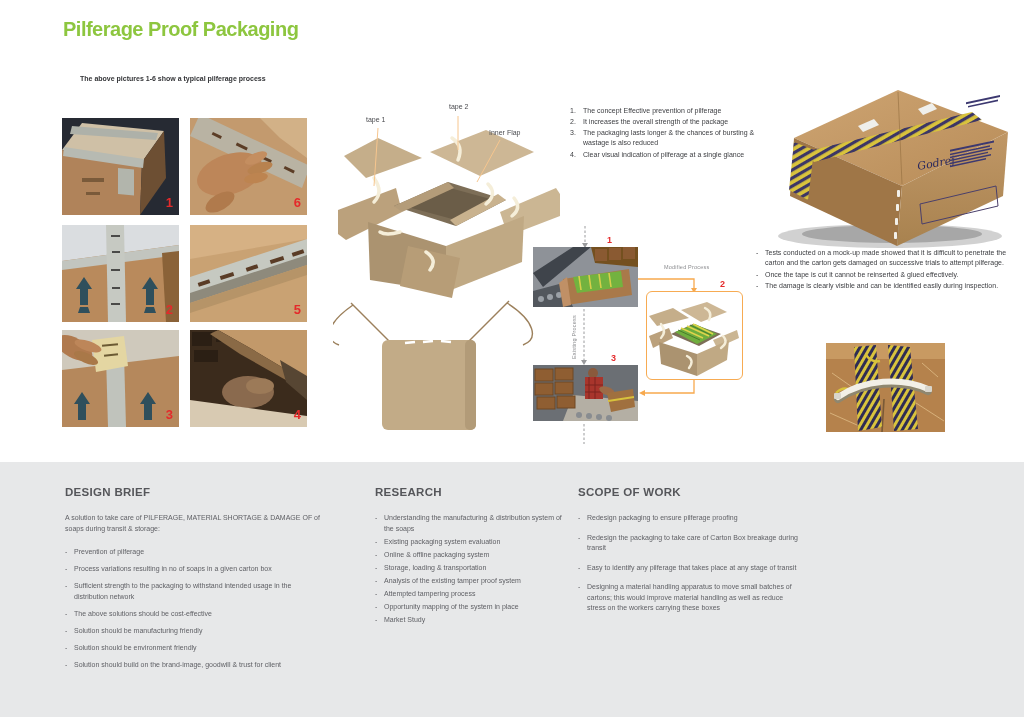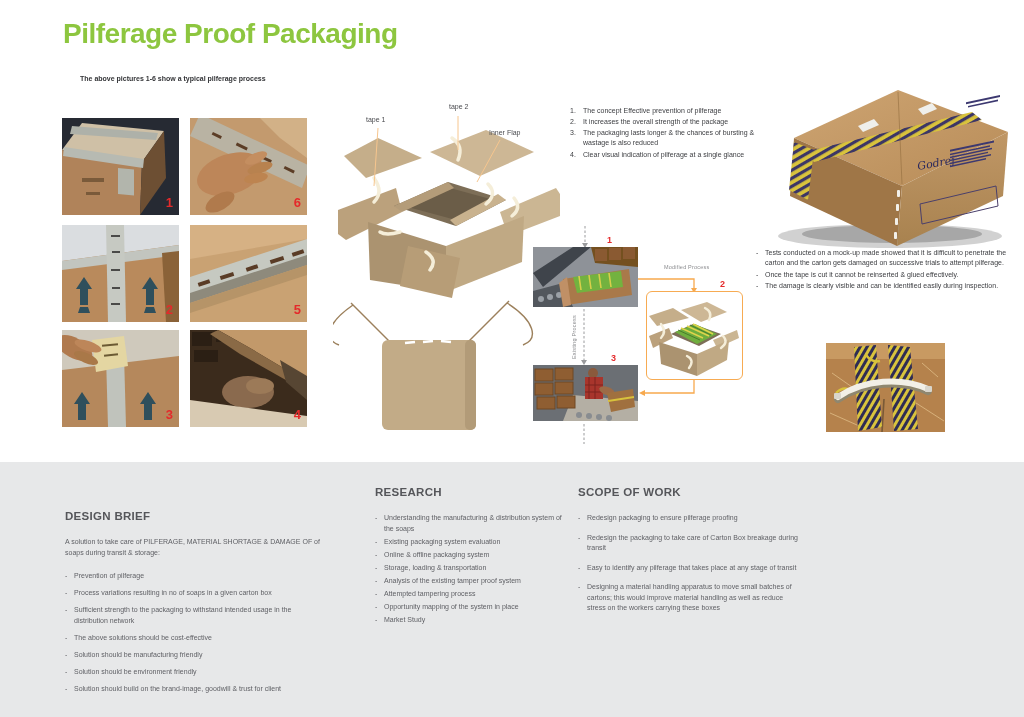--- a/index.html
+++ b/index.html
@@ -1,20 +1,20 @@
 <!DOCTYPE html>
 <html><head>
 <meta charset="utf-8">
 <style>
   html,body{margin:0;padding:0;background:#fff;}
   #canvas{position:relative;width:1024px;height:717px;background:#ffffff;overflow:hidden;
           font-family:"Liberation Sans",sans-serif;}
   .abs{position:absolute;}
   
-  .title{left:63px;top:18px;font-size:28px;font-weight:bold;color:#8dc63f;letter-spacing:-0.5px;}
+  .title{left:63px;top:18px;font-size:20px;font-weight:bold;color:#8dc63f;letter-spacing:-0.5px;}
   .subtitle{left:80px;top:75px;font-size:7px;font-weight:bold;color:#333437;}
   
   .photo{position:absolute;width:117px;height:97px;overflow:hidden;}
   .photo svg{display:block;}
   .pnum{position:absolute;right:6px;bottom:6px;color:#e42a2b;font-weight:bold;font-size:13px;line-height:1;}
   
   .flownum{position:absolute;color:#e42a2b;font-weight:bold;font-size:9px;line-height:1;}
   .flowlabel{position:absolute;font-size:5.5px;color:#8c8d90;letter-spacing:.2px;}
   .vlabel{position:absolute;left:571px;top:309px;height:56px;width:9px;writing-mode:vertical-rl;
           transform:rotate(180deg);font-size:5.5px;color:#8c8d90;letter-spacing:.2px;text-align:center;}
@@ -29,21 +29,21 @@
   
   .blist .item{display:flex;}
   .blist .dash{width:9px;flex:none;}
   .tests{position:absolute;left:756px;top:248px;width:264px;font-size:7px;line-height:1.48;color:#3f4044;}
   .tests .item{margin-bottom:1px;}
   
   .panel{position:absolute;left:0;top:462px;width:1024px;height:255px;background:#e7e8e9;}
   .col{position:absolute;top:486px;}
   .col h3{margin:0 0 15px 0;font-size:11.5px;font-weight:bold;color:#55565a;letter-spacing:.3px;}
   .col .body{font-size:7px;line-height:1.5;color:#606166;}
-  .col1{left:65px;width:262px;margin-top:24px;}
+  .col1{left:65px;width:262px;}
   .col2{left:375px;width:192px;}
   .col3{left:578px;width:224px;}
   .col1 .intro{margin:0 0 13px 0;}
   .col1 .item{margin-bottom:6.5px;}
   .col2 .item{margin-bottom:2.5px;}
   .col3 .item{margin-bottom:9px;}
 </style>
 </head>
 <body>
 

